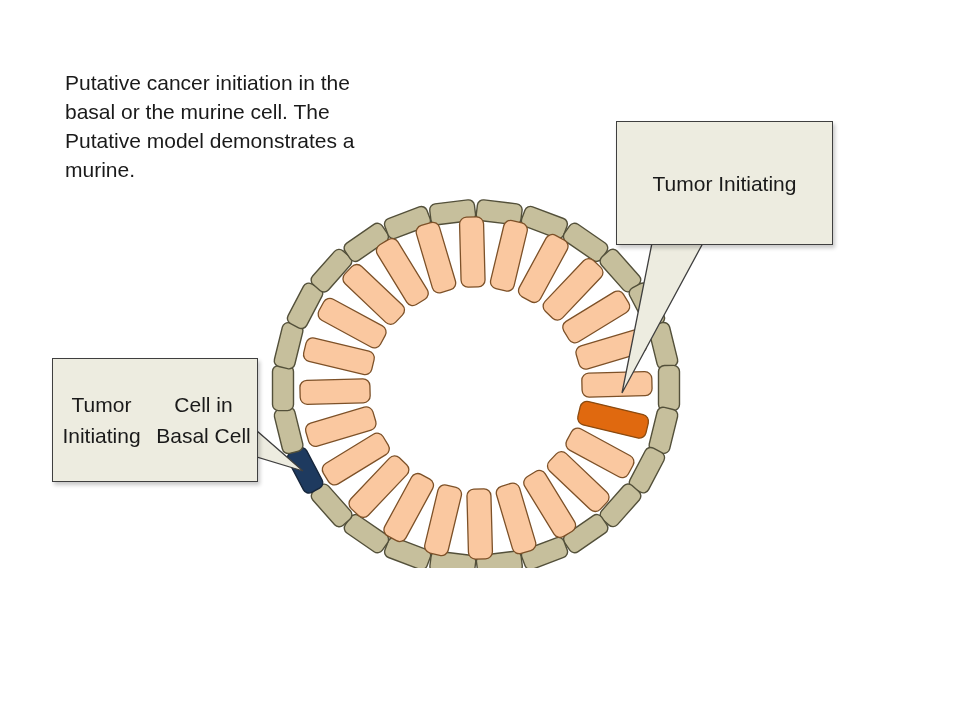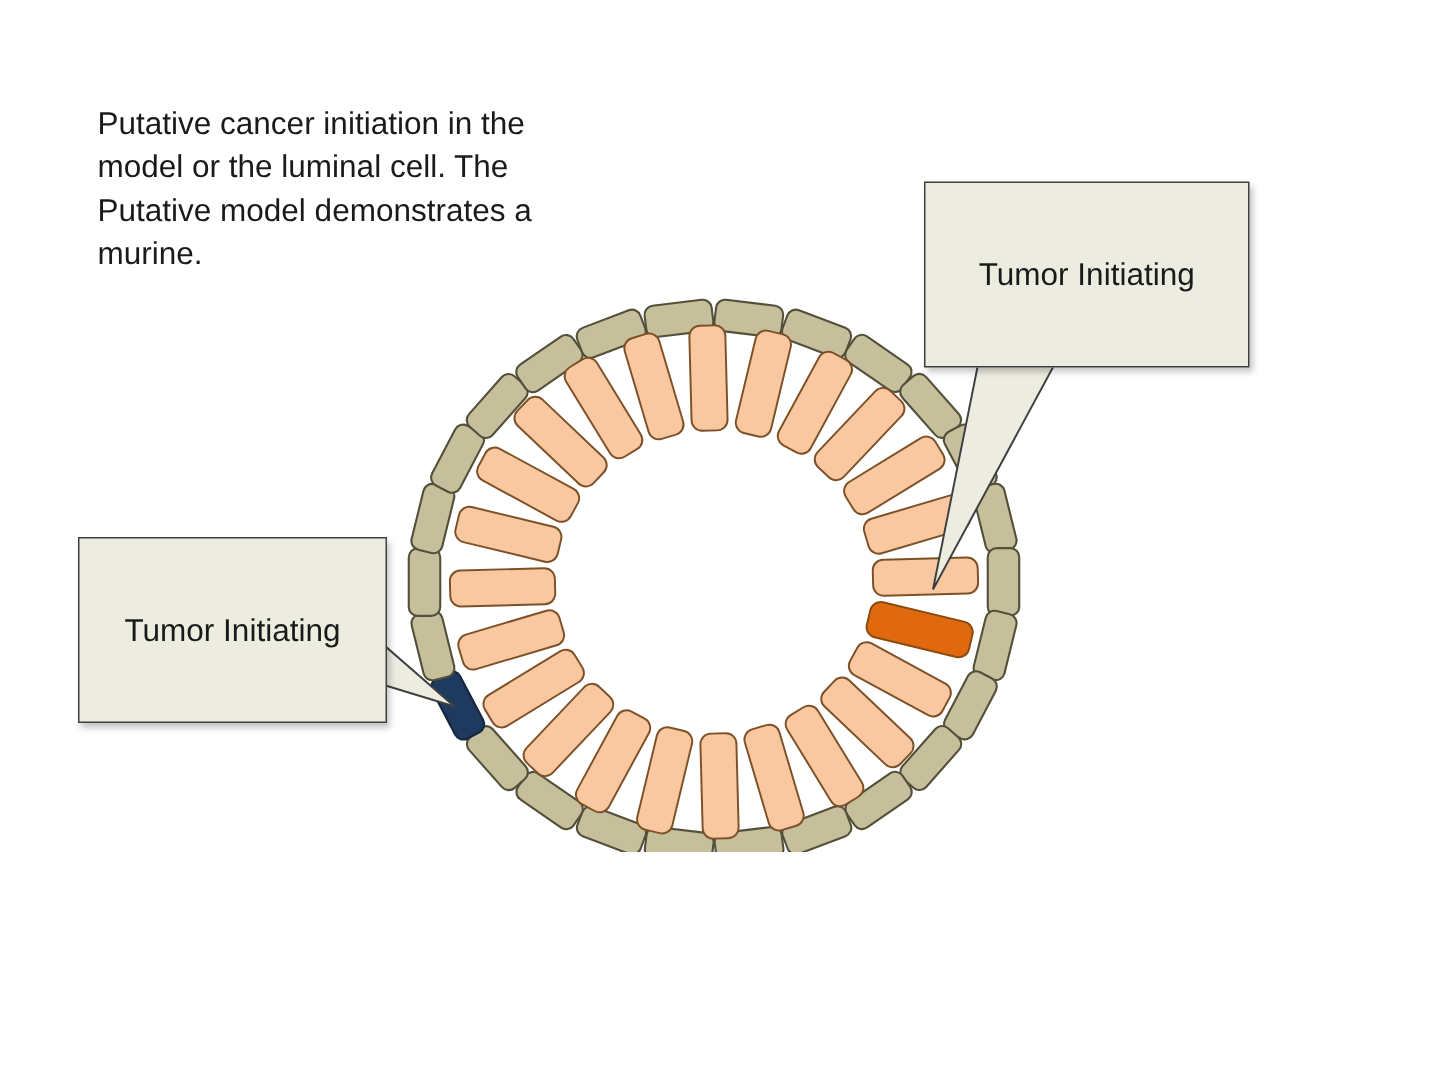--- a/index.html
+++ b/index.html
@@ -60,21 +60,21 @@
     stroke-linejoin: miter;
   }
 </style>
 </head>
 <body>
 
 <div class="slide" style="background: rgb(255, 255, 255);">
 
   <div class="intro" style="color: rgb(26, 26, 26);">
     <div>Putative cancer initiation in the</div>
-    <div>model or the luminal cell. The</div>
+    <div>basal or the murine cell. The</div>
     <div>Putative model demonstrates a</div>
     <div>murine.</div>
   </div>
 
   <svg id="diagram-svg" width="960" height="720" viewBox="0 0 960 720">
     <g id="ring-layer">
         <rect x="476.68640989508697" y="201.78195047848814" width="45" height="21" rx="6" transform="rotate(6.900000000000006 499.18640989508697 212.28195047848814)" fill="#c6bf9c" stroke="#53503a" stroke-width="1.4"></rect>
         <rect x="521.8655702095218" y="211.97669033899174" width="45" height="21" rx="6" transform="rotate(20.74600000000001 544.3655702095218 222.47669033899174)" fill="#c6bf9c" stroke="#53503a" stroke-width="1.4"></rect>
         <rect x="563.0716599439385" y="231.79083057757921" width="45" height="21" rx="6" transform="rotate(34.592000000000006 585.5716599439385 242.29083057757921)" fill="#c6bf9c" stroke="#53503a" stroke-width="1.4"></rect>
         <rect x="597.9099838981117" y="260.07287084972" width="45" height="21" rx="6" transform="rotate(48.438 620.4099838981117 270.57287084972)" fill="#c6bf9c" stroke="#53503a" stroke-width="1.4"></rect>
@@ -128,15 +128,16 @@
     <polygon class="tail" points="652,243 703,243 622,393" fill="#edece0" stroke="#3f3f3f"></polygon>
     <polygon class="tail" points="257,431 257,457 303,471" fill="#edece0" stroke="#3f3f3f"></polygon>
   </svg>
 
   <div class="callout callout-luminal" style="background: rgb(237, 236, 224); border-color: rgb(63, 63, 63); color: rgb(26, 26, 26);">
     <div>Tumor Initiating</div>
   </div>
 
   <div class="callout callout-basal" style="background: rgb(237, 236, 224); border-color: rgb(63, 63, 63); color: rgb(26, 26, 26);">
     <div>Tumor Initiating</div>
+    <div>Cell in Basal Cell</div>
   </div>
 
 </div>
 
 </body></html>

